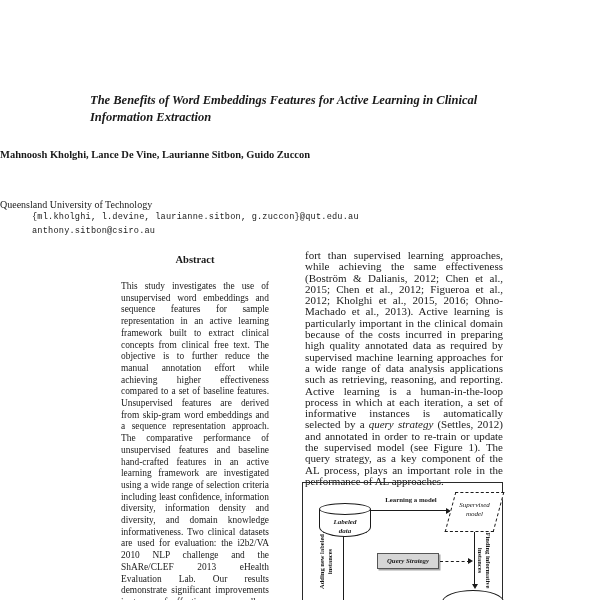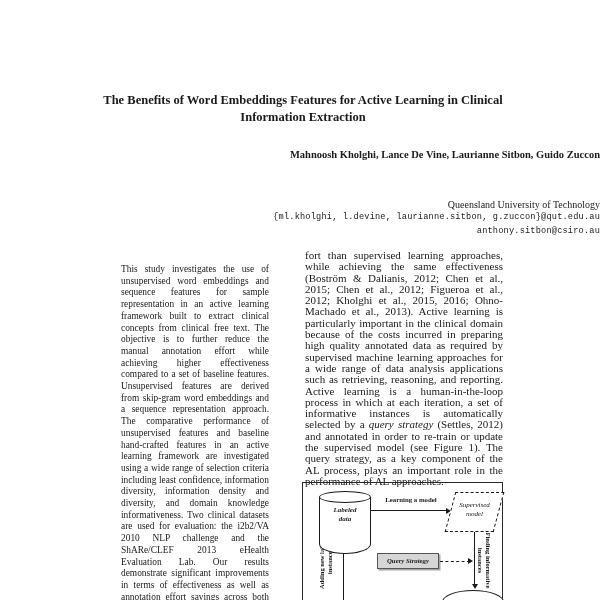--- a/index.html
+++ b/index.html
@@ -3,42 +3,42 @@
 <meta charset="utf-8">
 <style>
   html,body { margin:0; padding:0; background:#888; }
   .page {
     position:relative; width:600px; height:600px; margin:0 auto;
     background:#ffffff; overflow:hidden; color:#1a1a1a;
     font-family:"Liberation Serif", serif;
   }
   .title {
     position:absolute; left:90px; right:84px; top:92px; margin:0;
-    font-size:12.5px; line-height:17px; font-weight:bold; text-align:center;
+    font-size:12.5px; line-height:17px; font-weight:bold; text-align:left;font-style:italic;
   }
-  .authors { position:absolute; left:0; right:0; top:148px; text-align:right; }
+  .authors { position:absolute; left:0; right:0; top:148px; text-align:left; }
   .authors .names { font-weight:bold; font-size:10.5px; line-height:13.5px; }
   .authors .affil { font-size:10px; line-height:13.5px;margin-top:36px; }
-  .authors .email { font-family:"Liberation Mono","DejaVu Sans Mono",monospace; font-size:8.6px; line-height:13.5px; letter-spacing:0.2px; }
+  .authors .email { font-family:"Liberation Mono","DejaVu Sans Mono",monospace; font-size:8.6px; line-height:13.5px; letter-spacing:0.2px;padding-left:32px; }
   .col { position:absolute; top:248px; }
   .col-left  { left:100px; width:190px; height:352px; overflow:hidden; }
   .col-right { left:305px; width:198px; }
   .abs-head { text-align:center; font-weight:bold; font-size:10.5px; margin:6px 0 11px 0; }
   .abs-text {
     margin:16px; padding:0 5px; text-align:justify;
     font-size:9.4px; line-height:11.7px;
   }
   .intro { margin:2px 0 0 0; text-align:justify; font-size:11px; line-height:11.3px; }
   
   .figure {
     position:absolute; left:302px; top:482px; width:201px; height:140px;
     border:1.5px solid #2a2a2a; box-sizing:border-box;
     font-family:"Liberation Serif", serif;
   }
-  .cylinder { position:absolute; left:16px; top:8px; width:52px; height:63px; }
+  .cylinder { position:absolute; left:16px; top:20px; width:52px; height:34px; }
   .cyl-top  { position:absolute; left:0; right:0; top:0; height:12px;
               border:1px solid #1a1a1a; border-radius:50%; background:#fff; z-index:2; box-sizing:border-box; }
   .cyl-body { position:absolute; left:0; right:0; top:6px; bottom:0; background:#fff;
               border-left:1px solid #1a1a1a; border-right:1px solid #1a1a1a; border-bottom:1px solid #1a1a1a;
               border-radius:0 0 50% 50% / 0 0 10px 10px; box-sizing:border-box; z-index:1; }
   .cyl-label { position:absolute; left:0; right:0; top:15px; z-index:3;
                text-align:center; font-style:italic; font-weight:bold;
                font-size:7px; line-height:8.5px; padding:0 8px; }
   .flow-label { position:absolute; left:70px; top:13px; width:76px; text-align:center;
                 font-size:6.8px; font-weight:bold; }
@@ -73,20 +73,21 @@
   <h1 class="title">The Benefits of Word Embeddings Features for Active Learning in Clinical Information Extraction</h1>
 
   <div class="authors">
     <div class="names">Mahnoosh Kholghi, Lance De Vine, Laurianne Sitbon, Guido Zuccon</div>
     <div class="affil">Queensland University of Technology</div>
     <div class="email">{ml.kholghi, l.devine, laurianne.sitbon, g.zuccon}@qut.edu.au</div>
     <div class="email">anthony.sitbon@csiro.au</div>
   </div>
 
   <div class="col col-left">
+    <div class="abs-head">Abstract</div>
     <p class="abs-text">This study investigates the use of unsupervised word embeddings and sequence features for sample representation in an active learning framework built to extract clinical concepts from clinical free text. The objective is to further reduce the manual annotation effort while achieving higher effectiveness compared to a set of baseline features. Unsupervised features are derived from skip-gram word embeddings and a sequence representation approach. The comparative performance of unsupervised features and baseline hand-crafted features in an active learning framework are investigated using a wide range of selection criteria including least confidence, information diversity, information density and diversity, and domain knowledge informativeness. Two clinical datasets are used for evaluation: the i2b2/VA 2010 NLP challenge and the ShARe/CLEF 2013 eHealth Evaluation Lab. Our results demonstrate significant improvements in terms of effectiveness as well as annotation effort savings across both datasets. Using unsupervised features along with baseline features for</p>
   </div>
 
   <div class="col col-right">
     <p class="intro"><span>fort than supervised learning approaches, while achieving the same effectiveness (Boström &amp; Dalianis, 2012; Chen et al., 2015; Chen et al., 2012; Figueroa et al., 2012; Kholghi et al., 2015, 2016; Ohno-Machado et al., 2013). Active learning is particularly important in the clinical domain because of the costs incurred in preparing high quality annotated data as required by supervised machine learning approaches for a wide range of data analysis applications such as retrieving, reasoning, and reporting. Active learning is a human-in-the-loop process in which at each iteration, a set of informative instances is automatically selected by a </span><i>query strategy</i><span> (Settles, 2012) and annotated in order to re-train or update the supervised model (see Figure 1). The query strategy, as a key component of the AL process, plays an important role in the performance of AL approaches.</span></p>
   </div>
 
   <div class="figure">
 
     <div class="cylinder">

